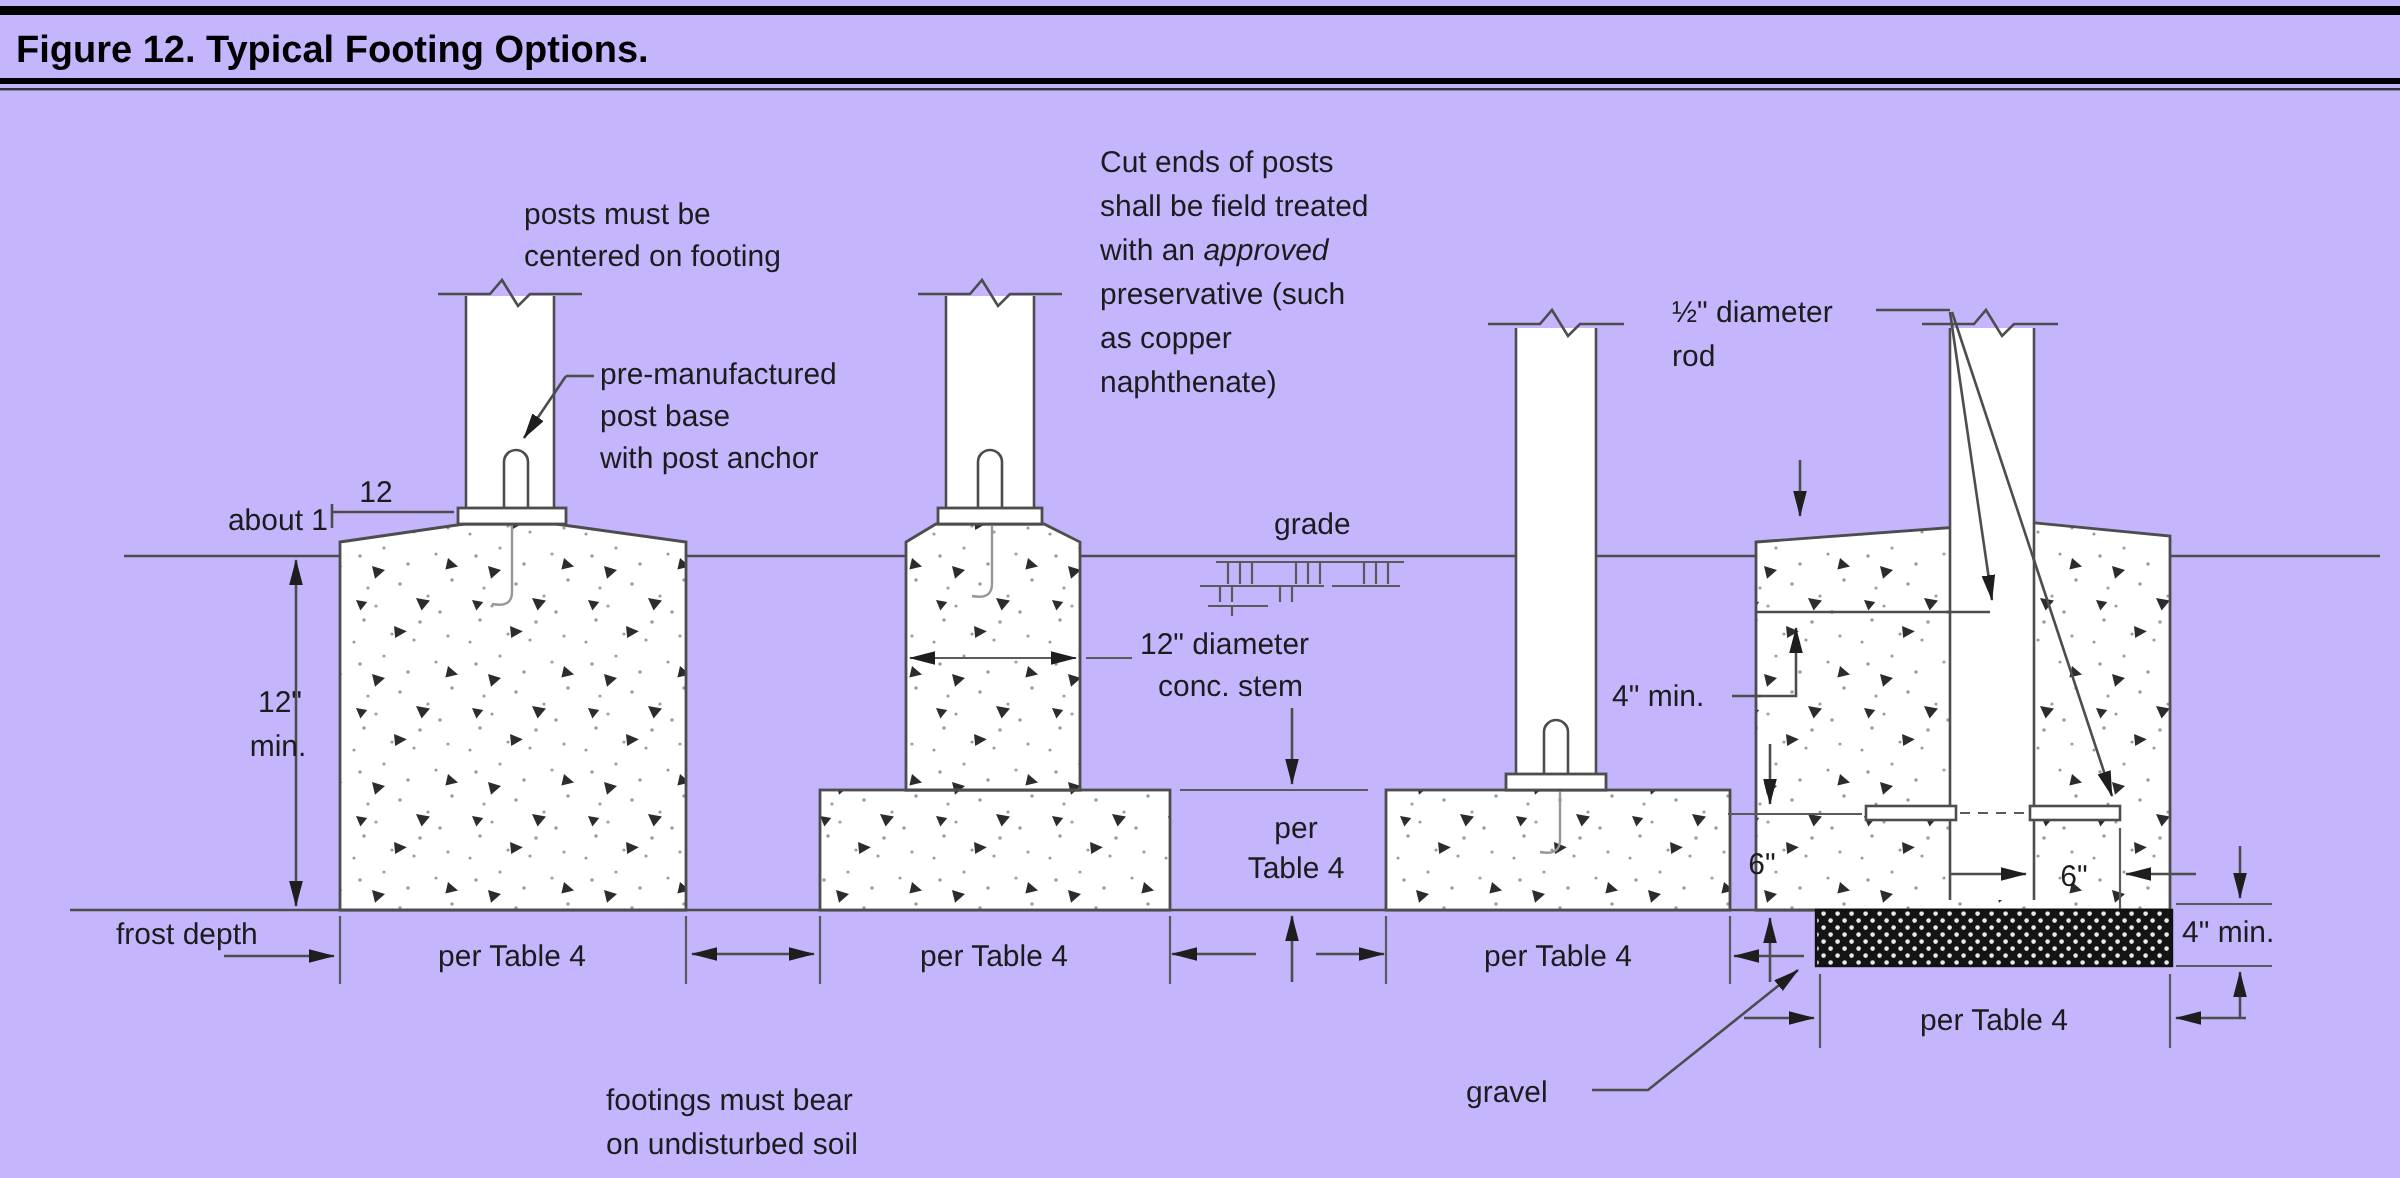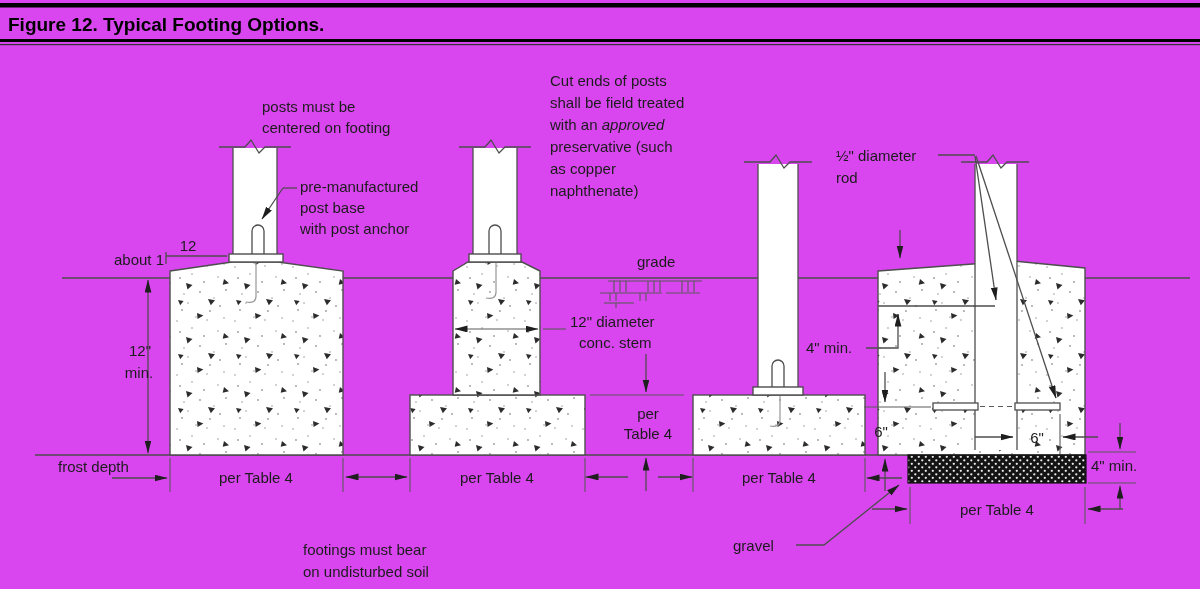--- a/index.html
+++ b/index.html
@@ -1,16 +1,16 @@
 <!DOCTYPE html>
 <html><head>
 <meta charset="utf-8">
 <style>
   html,body{margin:0;padding:0;background:#ffffff;}
-  .page{position:relative;width:1200px;height:589px;background:#d946ef;overflow:hidden;}
+  .page{position:relative;width:1200px;height:589px;background:#c4b5fd;overflow:hidden;}
   .t{font:15px "Liberation Sans",sans-serif;fill:#1c1c1c;}
   .tt{font:bold 19px "Liberation Sans",sans-serif;fill:#000;}
   .mid{text-anchor:middle;}
   .end{text-anchor:end;}
   .it{font-style:italic;}
   .ln{stroke:#4d4d4d;stroke-width:1.3;fill:none;}
   .thin{stroke:#5a5a5a;stroke-width:1.1;fill:none;}
   .body{stroke:#4d4d4d;stroke-width:1.4;}
   .wht{fill:#ffffff;}
   .hid{stroke:#979797;stroke-width:1.2;fill:none;}

